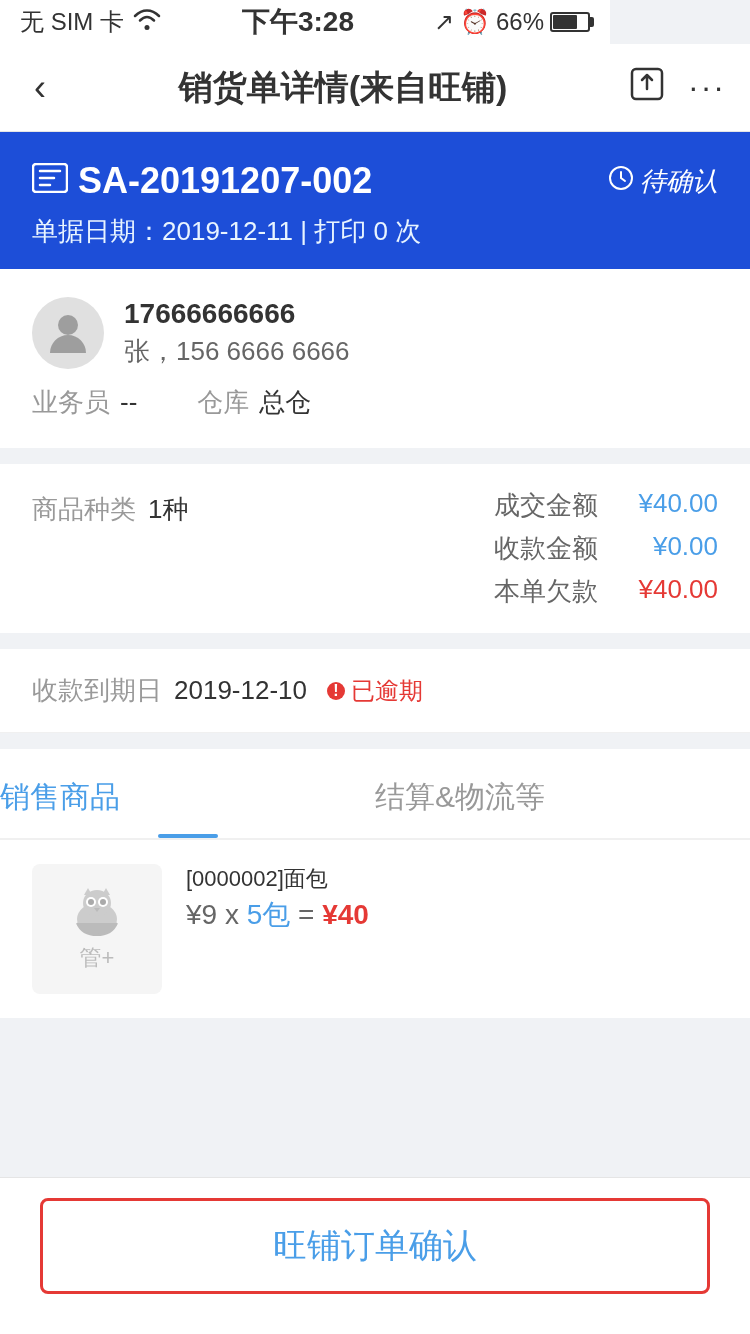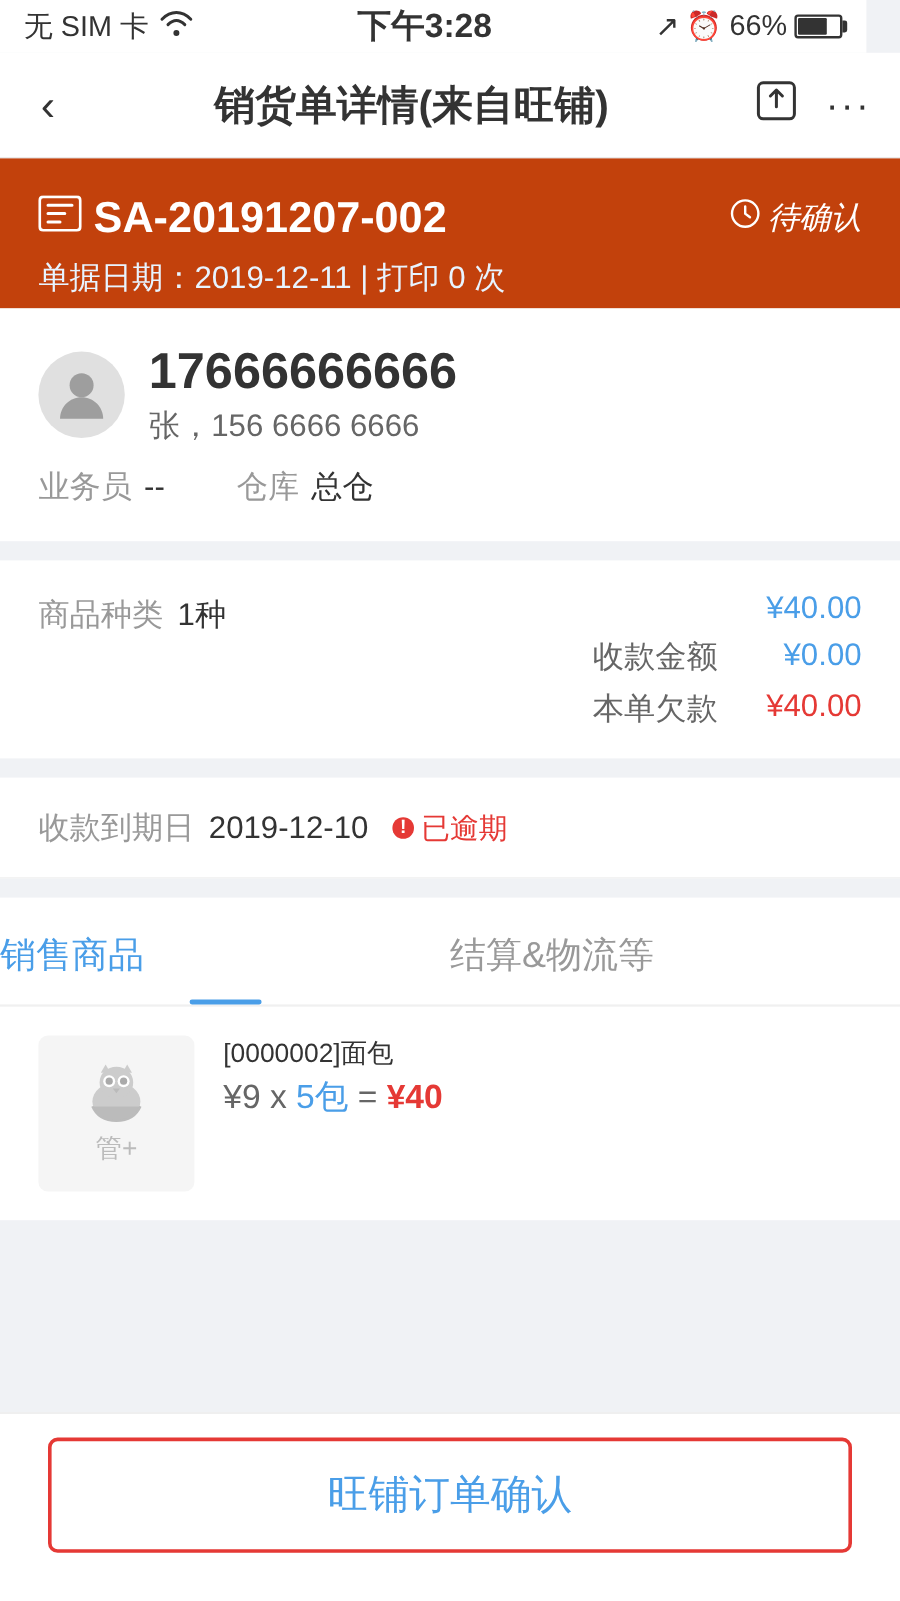--- a/index.html
+++ b/index.html
@@ -9,21 +9,21 @@
       min-height: 1334px;
       background: #f0f2f5;
       font-family: -apple-system, "PingFang SC", "Helvetica Neue", Arial, sans-serif;
       font-size: 28px;
       color: #333;
       position: relative;
     }
 
     
     .status-bar {
-      width: 722px;
+      width: 610px;
       height: 44px;
       background: #fff;
       display: flex;
       align-items: center;
       justify-content: space-between;
       padding: 0 20px;
       font-size: 24px;
       font-weight: 500;
     }
     .status-bar-left {
@@ -97,22 +97,22 @@
       gap: 24px;
     }
     .nav-more {
       font-size: 32px;
       color: #333;
       letter-spacing: 2px;
     }
 
     
     .order-header {
-      background: #c2410c;
-      padding: 28px 32px 8px;
+      background: #1d4ed8;
+      padding: 28px 32px 20px;
       margin-bottom: 0;
     }
     .order-header-top {
       display: flex;
       align-items: center;
       justify-content: space-between;
       margin-bottom: 12px;
     }
     .order-id {
       font-size: 36px;
@@ -159,21 +159,21 @@
       border-radius: 50%;
       background: #e0e0e0;
       display: flex;
       align-items: center;
       justify-content: center;
       font-size: 36px;
       color: #9e9e9e;
       flex-shrink: 0;
     }
     .customer-phone {
-      font-size: 42px;
+      font-size: 28px;
       font-weight: 600;
       color: #333;
     }
     .customer-name {
       font-size: 26px;
       color: #666;
       margin-top: 4px;
     }
     .customer-meta {
       display: flex;
@@ -476,20 +476,21 @@
 </div>
 
 <div class="summary-section card">
   <div class="summary-row">
     <div class="summary-left">
       <span class="summary-label">商品种类</span>
       <span class="summary-count">1种</span>
     </div>
     <div class="summary-right">
       <div class="summary-amount-row">
+        <span class="amount-label">成交金额</span>
         <span class="amount-value">¥40.00</span>
       </div>
       <div class="summary-amount-row">
         <span class="amount-label">收款金额</span>
         <span class="amount-value">¥0.00</span>
       </div>
       <div class="summary-amount-row">
         <span class="amount-label">本单欠款</span>
         <span class="amount-value red">¥40.00</span>
       </div>

